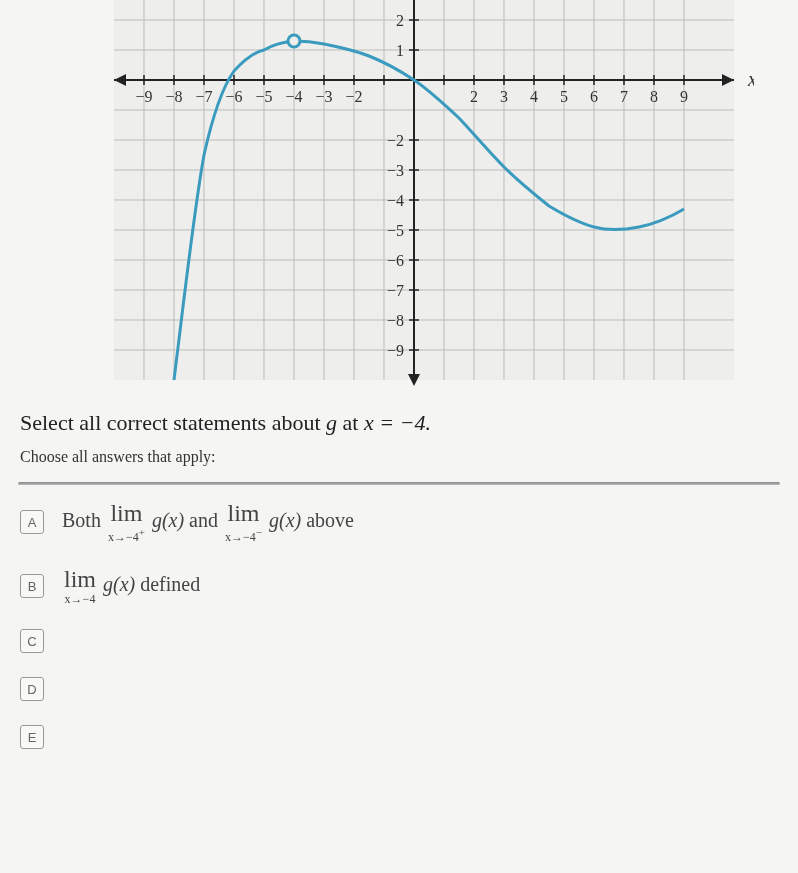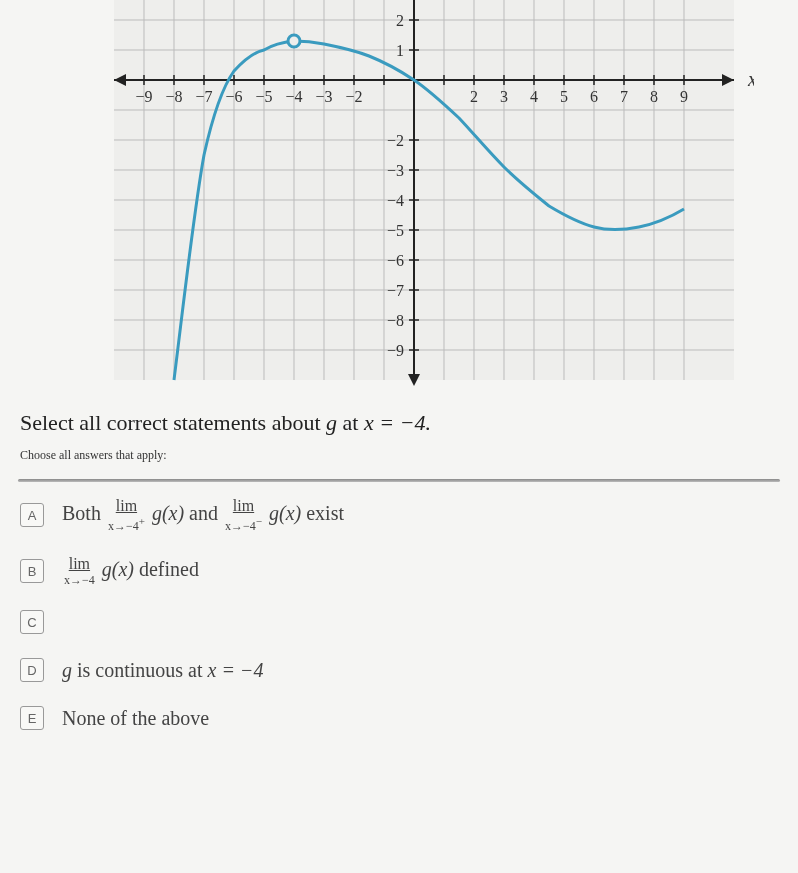--- a/index.html
+++ b/index.html
@@ -23,21 +23,21 @@
     width: 640px;
     height: 390px;
   }
   .question {
     padding: 20px 24px 8px 20px;
     font-size: 22px;
     color: #222;
   }
   .choose {
     padding: 4px 22px 10px 20px;
-    font-size: 12px;
+    font-size: 16px;
     color: #333;
   }
   .divider {
     height: 3px;
     background: linear-gradient(#888 0%, #bbb 100%);
     margin: 6px 18px 16px 18px;
     border-radius: 2px;
   }
   .options {
     padding: 0 20px;
@@ -66,21 +66,21 @@
   }
   .math { font-style: italic; font-family: Georgia, serif; }
   .limit-block {
     display: inline-flex;
     flex-direction: column;
     align-items: center;
     vertical-align: middle;
     line-height: 1;
     margin: 0 2px;
   }
-  .limit-top { font-size: 16px; text-decoration: underline; }
+  .limit-top { font-size: 24px; }
   .limit-bottom { font-size: 12px; margin-top: 2px; text-align: center; }
   .sup { font-size: 11px; vertical-align: super; }
 </style>
 </head>
 <body>
 
 <div class="graph-container">
   <div class="graph">
     <svg width="640" height="390" viewBox="0 0 640 390">
 
@@ -234,21 +234,21 @@
         <span class="limit-top">lim</span>
         <span class="limit-bottom"><span>x→−4</span><span class="sup">+</span></span>
       </span>
       <span class="math">g(x)</span>
       <span> and </span>
       <span class="limit-block">
         <span class="limit-top">lim</span>
         <span class="limit-bottom"><span>x→−4</span><span class="sup">−</span></span>
       </span>
       <span class="math">g(x)</span>
-      <span> exist</span>
+      <span> above</span>
     </div>
   </div>
 
   <div class="option">
     <div class="opt-box">B</div>
     <div>
       <span class="limit-block">
         <span class="limit-top">lim</span>
         <span class="limit-bottom">x→−4</span>
       </span>
@@ -256,23 +256,19 @@
       <span> defined</span>
     </div>
   </div>
 
   <div class="option">
     <div class="opt-box">C</div>
   </div>
 
   <div class="option">
     <div class="opt-box">D</div>
-    <div>
-      <span class="math">g</span><span> is continuous at </span><span class="math">x = −4</span>
-    </div>
   </div>
 
   <div class="option">
     <div class="opt-box">E</div>
-    <div>None of the above</div>
   </div>
 
 </div>
 
 </body></html>

